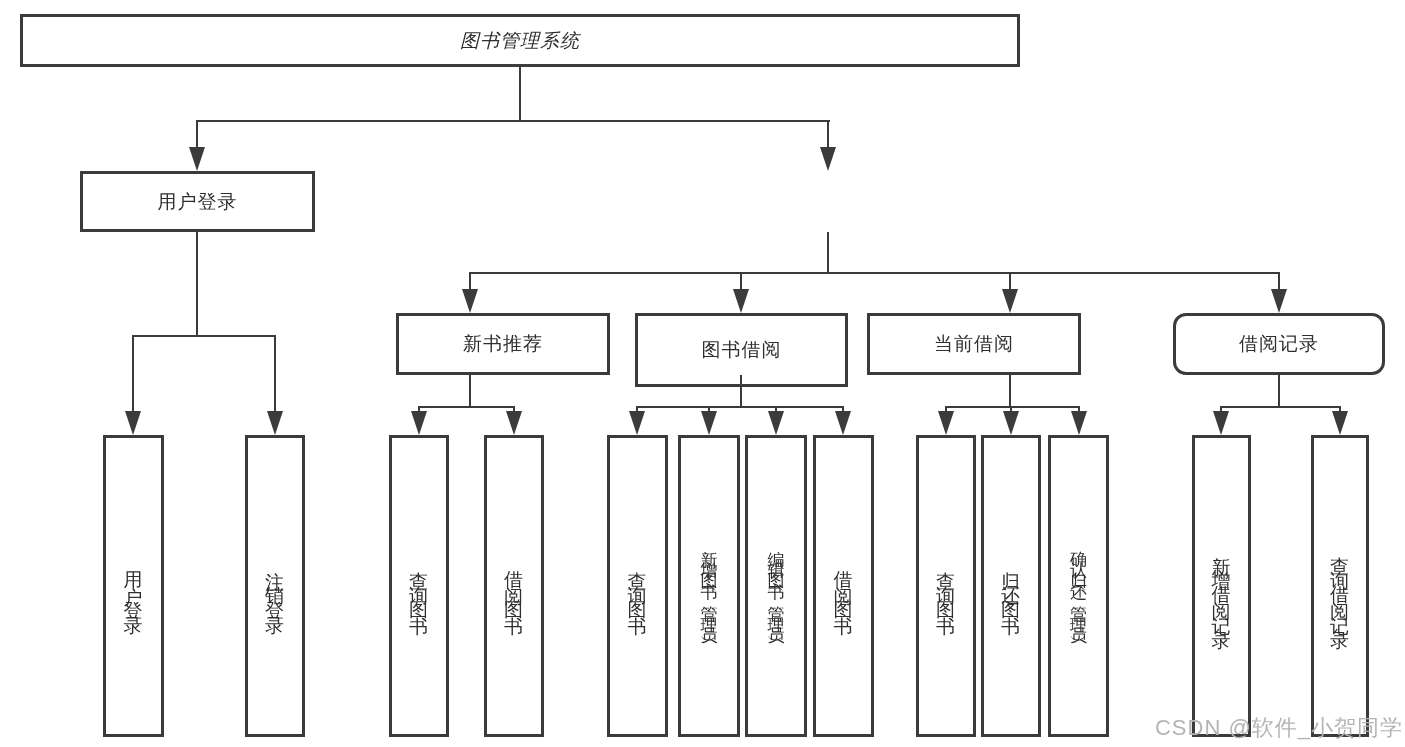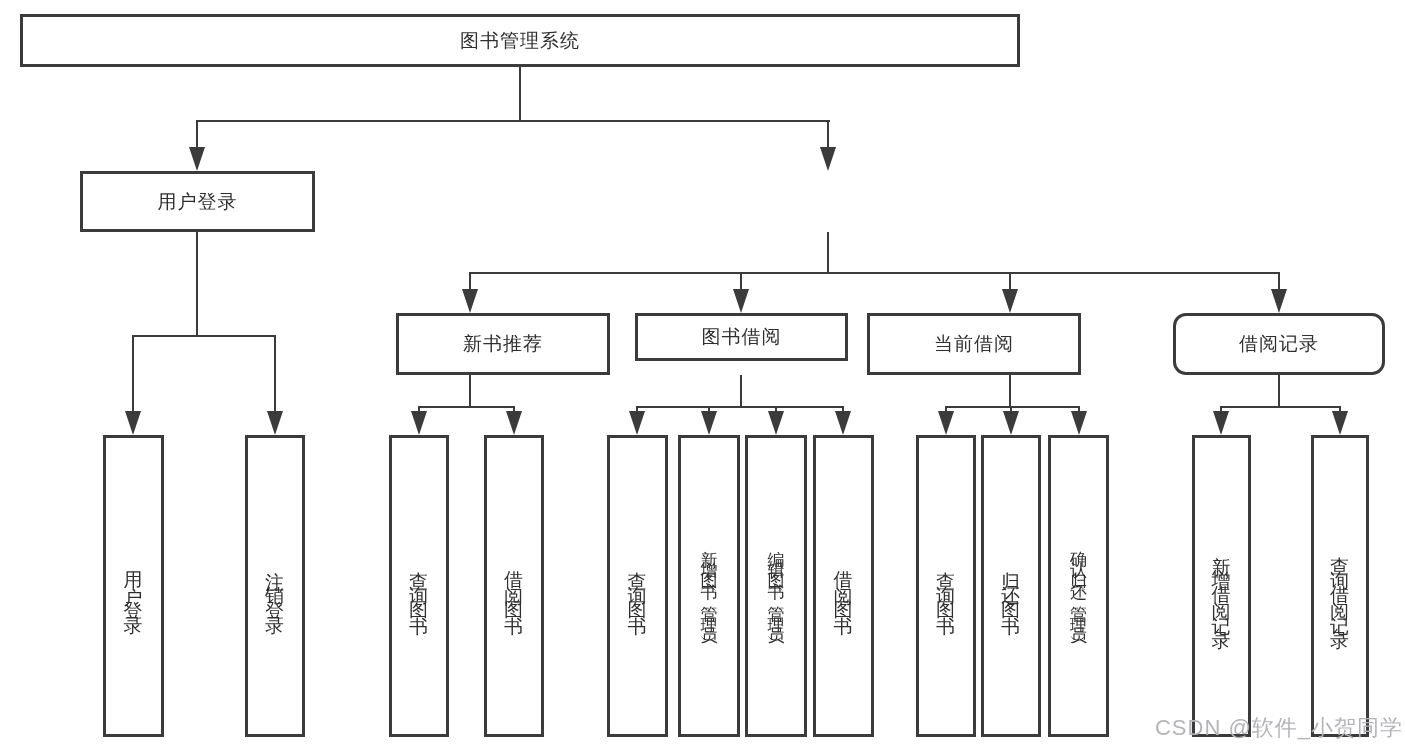--- a/index.html
+++ b/index.html
@@ -52,21 +52,21 @@
     letter-spacing:1px;
     z-index:10;
     white-space:nowrap;
   }
 </style>
 </head>
 <body>
 
 <div id="stage">
 
-  <div class="box" style="left:20px;top:14px;width:1000px;height:53px;">图书管理系统</div>
+  <div class="box" style="left:20px;top:14px;width:1000px;height:53px;font-style:italic;">图书管理系统</div>
 
   <div class="vl" style="left:519px;top:67px;height:53px;"></div>
   <div class="hl" style="left:196px;top:120px;width:634px;"></div>
   <div class="vl" style="left:196px;top:120px;height:27px;"></div>
   <div class="arrow" style="left:189px;top:147px;"></div>
   <div class="vl" style="left:827px;top:120px;height:27px;"></div>
   <div class="arrow" style="left:820px;top:147px;"></div>
 
   <div class="box" style="left:80px;top:171px;width:235px;height:61px;">用户登录</div>
 
@@ -82,21 +82,21 @@
   <div class="vl" style="left:469px;top:272px;height:17px;"></div>
   <div class="arrow" style="left:462px;top:289px;"></div>
   <div class="vl" style="left:740px;top:272px;height:17px;"></div>
   <div class="arrow" style="left:733px;top:289px;"></div>
   <div class="vl" style="left:1009px;top:272px;height:17px;"></div>
   <div class="arrow" style="left:1002px;top:289px;"></div>
   <div class="vl" style="left:1278px;top:272px;height:17px;"></div>
   <div class="arrow" style="left:1271px;top:289px;"></div>
 
   <div class="box" style="left:363px;top:313px;width:214px;height:62px;margin-left:33px;">新书推荐</div>
-  <div class="box" style="left:635px;top:313px;width:213px;height:48px;">图书借阅</div>
+  <div class="box" style="left:635px;top:313px;width:213px;height:74px;">图书借阅</div>
   <div class="box" style="left:867px;top:313px;width:214px;height:62px;">当前借阅</div>
   <div class="box" style="left:1173px;top:313px;width:212px;height:62px;border-radius:13px;">借阅记录</div>
 
   <div class="vl" style="left:469px;top:375px;height:31px;"></div>
   <div class="hl" style="left:418px;top:406px;width:97px;"></div>
   <div class="vl" style="left:418px;top:406px;height:5px;"></div>
   <div class="arrow" style="left:411px;top:411px;"></div>
   <div class="vl" style="left:513px;top:406px;height:5px;"></div>
   <div class="arrow" style="left:506px;top:411px;"></div>
 

